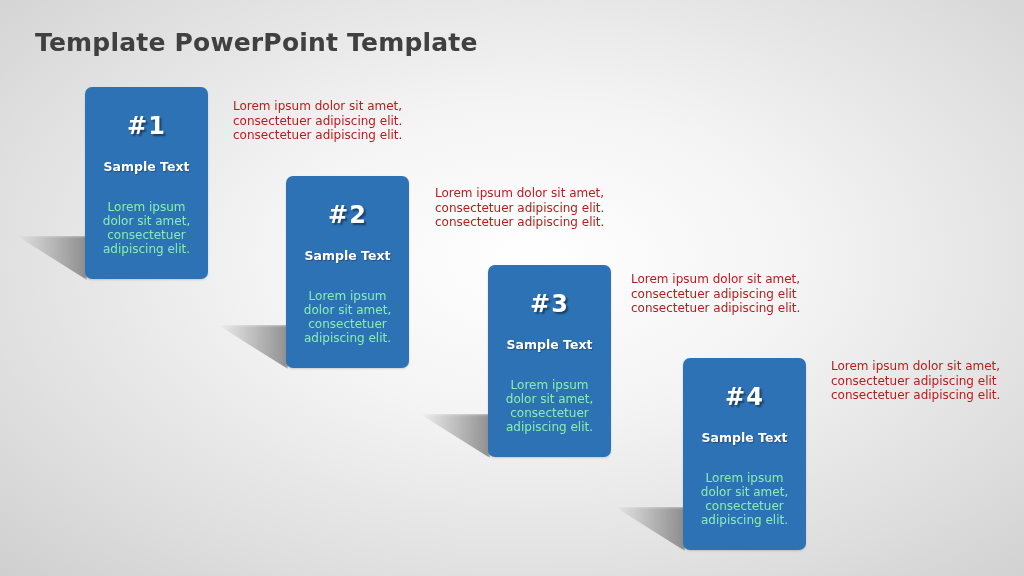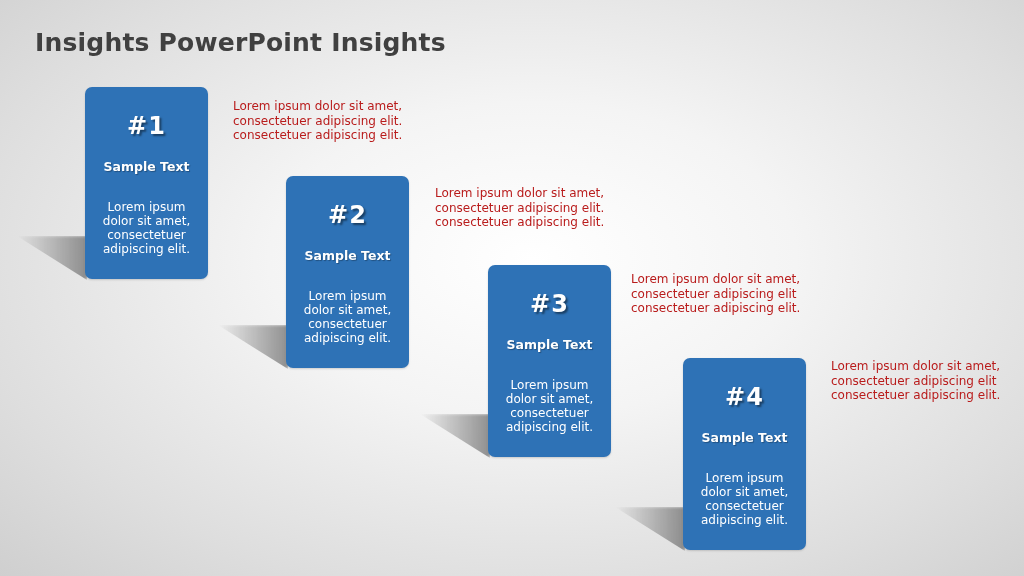--- a/index.html
+++ b/index.html
@@ -34,32 +34,32 @@
       text-shadow: 2px 2px 2px rgba(0,0,0,0.45);
       letter-spacing: 1px;
     }
     .card .heading {
       position: absolute; left: 0; right: 0; top: 72px;
       font-size: 12.5px; font-weight: bold;
       text-shadow: 1px 1px 1px rgba(0,0,0,0.3);
     }
     .card .body {
       position: absolute; left: 8px; right: 8px; top: 113px;
-      font-size: 12px; line-height: 14px; color: #ffffff;
+      font-size: 12px; line-height: 14px; color: #86efac;
     }
     .desc {
       position: absolute; width: 200px;
       font-size: 12px; line-height: 14.5px; color: #b91c1c;
     }
     .desc div { white-space: nowrap; }
   </style>
 </head>
 <body>
 
-<div class="title">Insights PowerPoint Insights</div>
+<div class="title">Template PowerPoint Template</div>
 
 <div class="shadow" style="left:17px; top:236px;"></div>
 <div class="card" style="left:85px; top:87px;">
   <div class="num">#1</div>
   <div class="heading">Sample Text</div>
   <div class="body">
     <div>Lorem ipsum</div>
     <div>dolor sit amet,</div>
     <div>consectetuer</div>
     <div>adipiscing  elit.</div>

